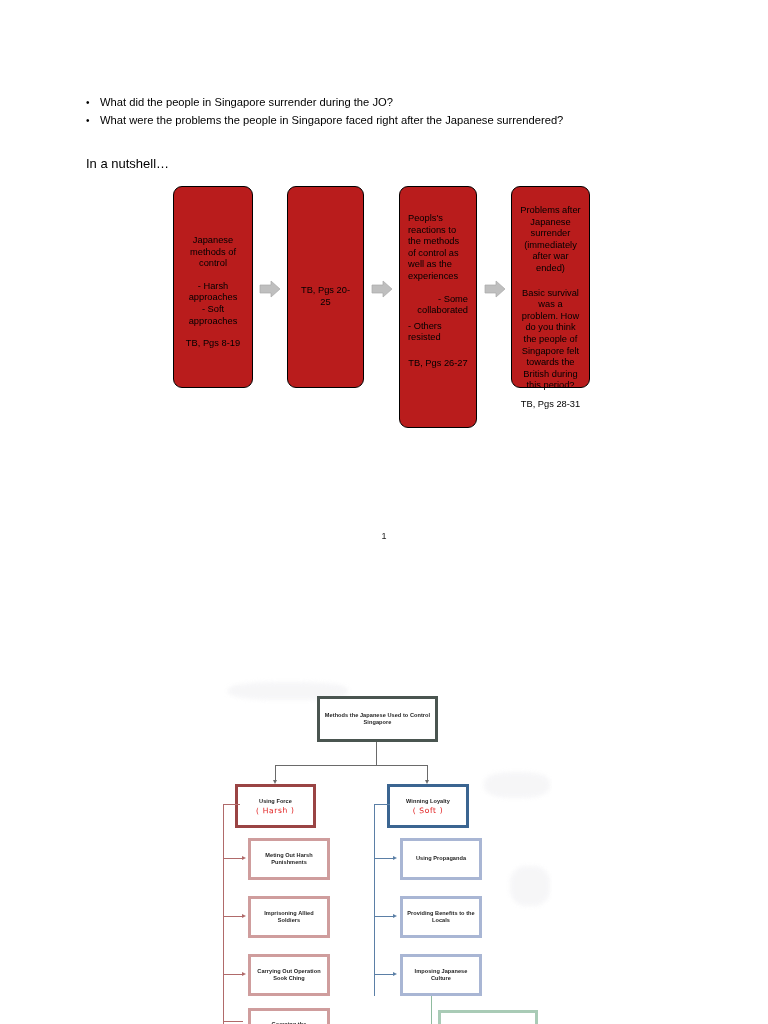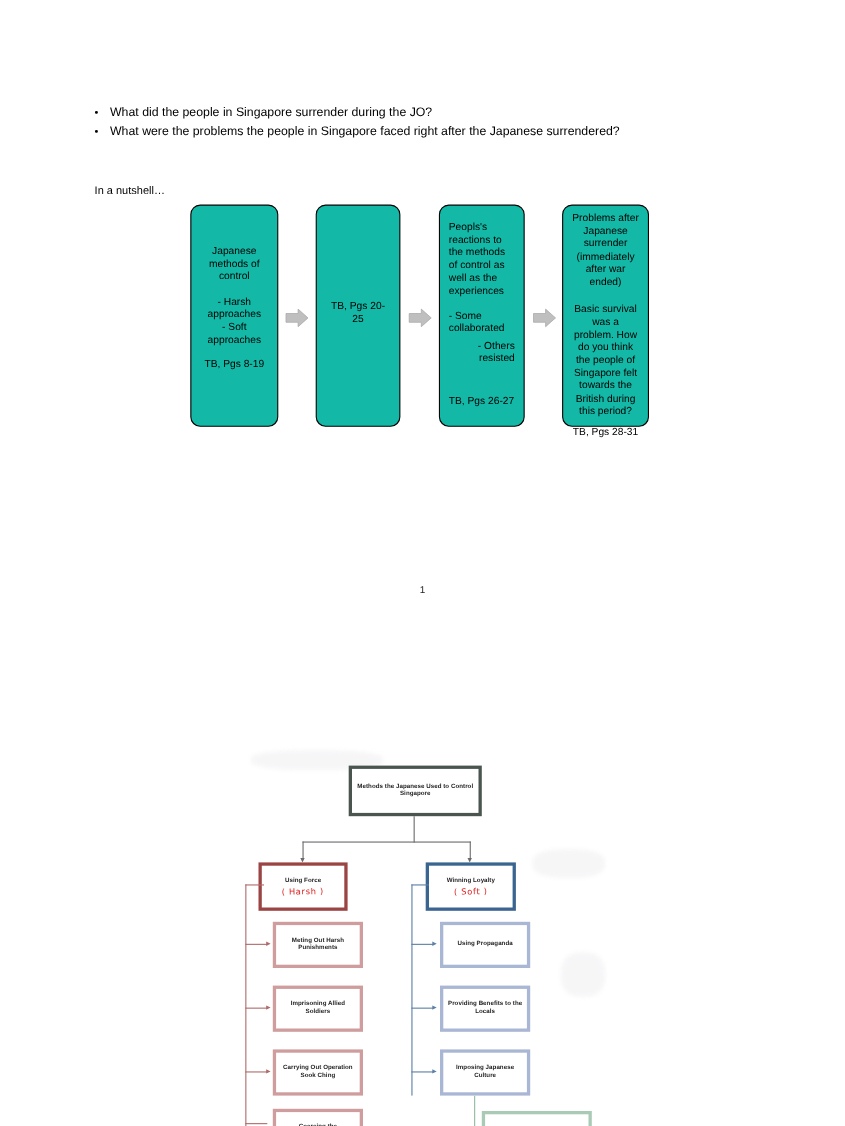--- a/index.html
+++ b/index.html
@@ -22,36 +22,36 @@
   }
 
   .bullets{position:absolute;left:86px;top:95px;width:600px;}
   .bullet-row{display:flex;align-items:flex-start;margin-bottom:3px;}
   .bullet-dot{
     width:14px;flex:0 0 14px;font-size:10px;line-height:15px;text-align:left;
   }
   .bullet-text{font-size:11.2px;line-height:15px;white-space:nowrap;}
 
   .nutshell{
-    position:absolute;left:86px;top:168px;
-    font-size:10px;
+    position:absolute;left:86px;top:156px;
+    font-size:13px;
   }
 
   
   .flow{position:absolute;left:0;top:0;width:768px;height:1024px;}
   .fbox{
     position:absolute;
     border:1.2px solid #000;
     border-radius:9px;
-    background:#14b8a6;
+    background:#b91c1c;
     box-sizing:border-box;
     font-size:9.3px;
     line-height:11.6px;
     color:#000;
-    padding:4px 8px;
+    padding:16px 8px;
   }
   .fbox .seg{margin:0;}
   .fbox .gap{height:11px;}
   .fbox.left{text-align:center;}
   .fbox.center{text-align:center;}
 
   .farrow{
     position:absolute;width:22px;height:22px;
   }
   .farrow svg{display:block;}
@@ -158,29 +158,29 @@
       <div class="gap" style="height:44px;"></div>
       <div class="seg">TB, Pgs 20-25</div>
     </div>
 
     <div class="farrow" style="left:371px;top:278px;">
       <svg width="22" height="22" viewBox="0 0 22 22">
         <path d="M1 7 L12 7 L12 3 L21 11 L12 19 L12 15 L1 15 Z" fill="#bfbfbf" stroke="#a9a9a9" stroke-width="0.7"></path>
       </svg>
     </div>
 
-    <div class="fbox center" style="left:399px;top:186px;width:78px;height:202px;">
+    <div class="fbox center" style="left:399px;top:186px;width:78px;height:242px;">
       <div class="gap" style="height:10px;"></div>
       <div class="seg" style="text-align:left;">Peopls's reactions to the methods of control as well as the experiences</div>
       <div class="gap"></div>
-      <div class="seg" style="text-align:left;">- Some collaborated</div>
+      <div class="seg" style="text-align:right;">- Some collaborated</div>
       <div class="gap" style="height:4px;"></div>
-      <div class="seg" style="text-align:right;">- Others resisted</div>
+      <div class="seg" style="text-align:left;">- Others resisted</div>
       <div class="gap" style="height:14px;"></div>
-      <div class="seg" style="text-align:left;margin-top:13px;">TB, Pgs 26-27</div>
+      <div class="seg" style="text-align:center;">TB, Pgs 26-27</div>
     </div>
 
     <div class="farrow" style="left:484px;top:278px;">
       <svg width="22" height="22" viewBox="0 0 22 22">
         <path d="M1 7 L12 7 L12 3 L21 11 L12 19 L12 15 L1 15 Z" fill="#bfbfbf" stroke="#a9a9a9" stroke-width="0.7"></path>
       </svg>
     </div>
 
     <div class="fbox center" style="left:511px;top:186px;width:79px;height:202px;">
       <div class="gap" style="height:2px;"></div>

